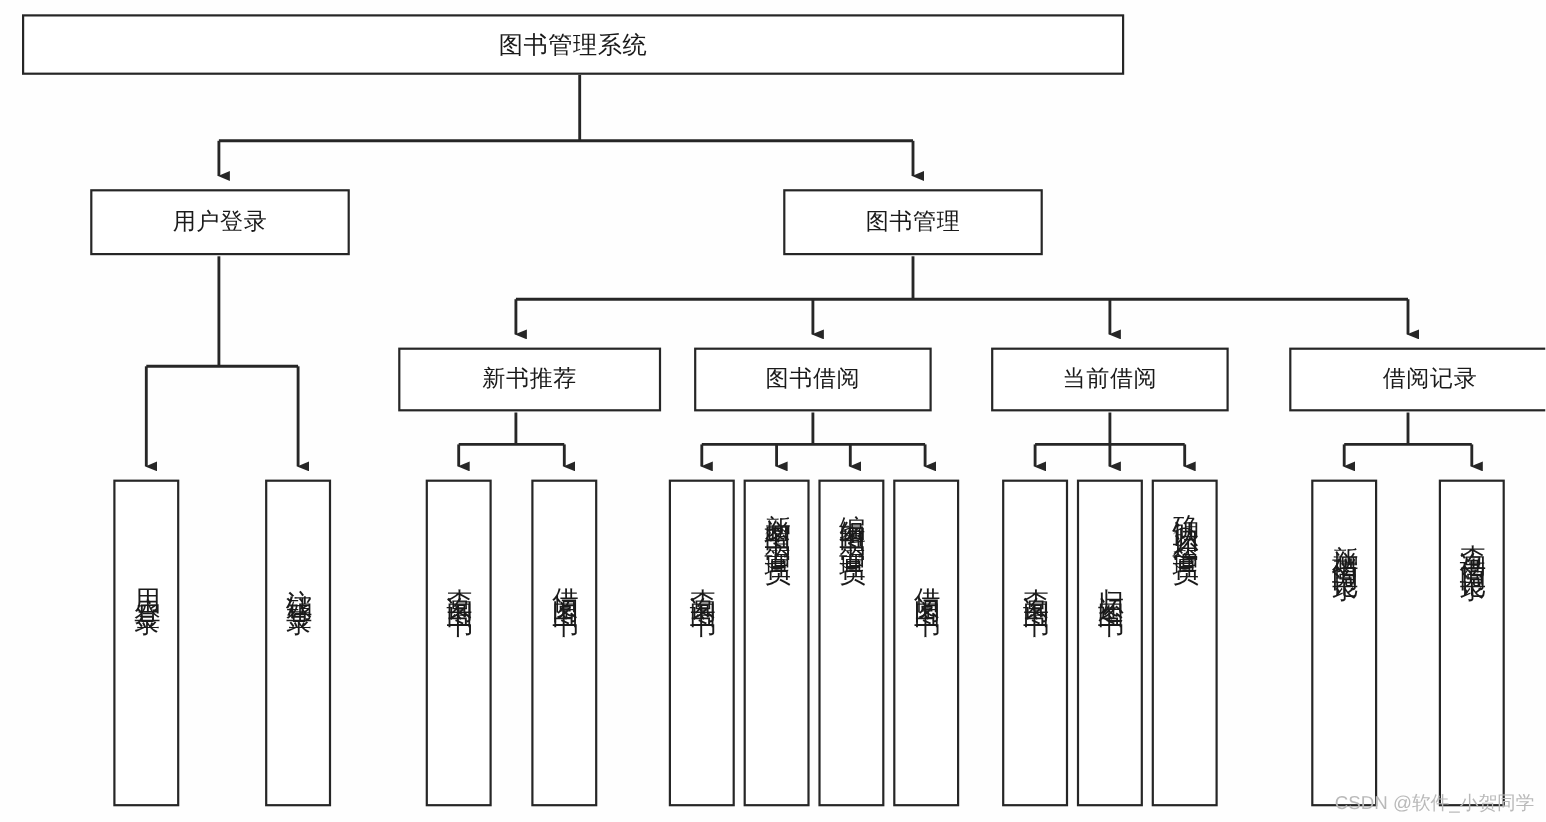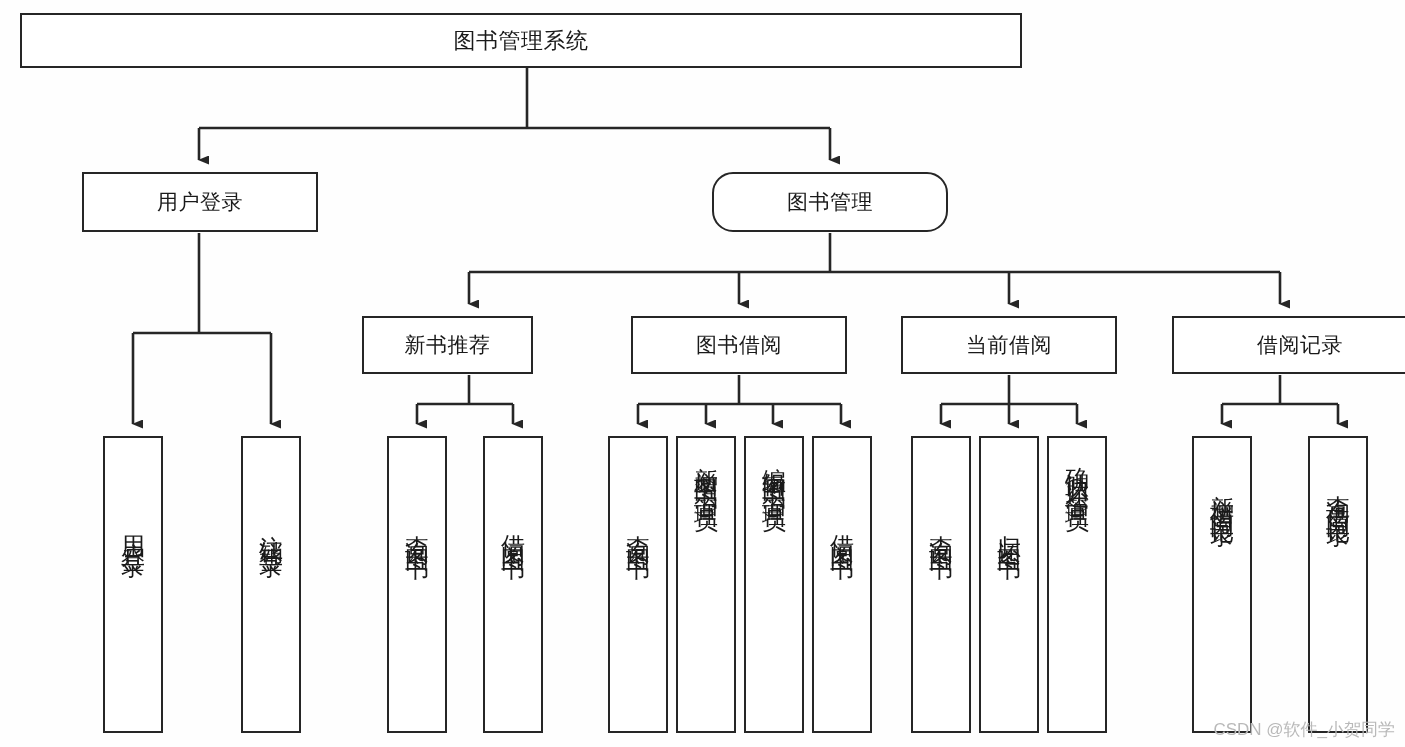--- a/index.html
+++ b/index.html
@@ -138,25 +138,25 @@
   </svg>
 
   <div class="node h root" style="left:20px; top:13px; width:1002px; height:55px;">
     <span class="node-label">图书管理系统</span>
   </div>
 
   <div class="node h" style="left:82px; top:172px; width:236px; height:60px;">
     <span class="node-label">用户登录</span>
   </div>
 
-  <div class="node h" style="left:712px; top:172px; width:236px; height:60px;border-radius:21px;">
+  <div class="node h" style="left:712px; top:172px; width:236px; height:60px;">
     <span class="node-label">图书管理</span>
   </div>
 
-  <div class="node h" style="left:362px; top:316px; width:171px; height:58px;">
+  <div class="node h" style="left:362px; top:316px; width:239px; height:58px;">
     <span class="node-label">新书推荐</span>
   </div>
 
   <div class="node h" style="left:631px; top:316px; width:216px; height:58px;">
     <span class="node-label">图书借阅</span>
   </div>
 
   <div class="node h" style="left:901px; top:316px; width:216px; height:58px;">
     <span class="node-label">当前借阅</span>
   </div>

